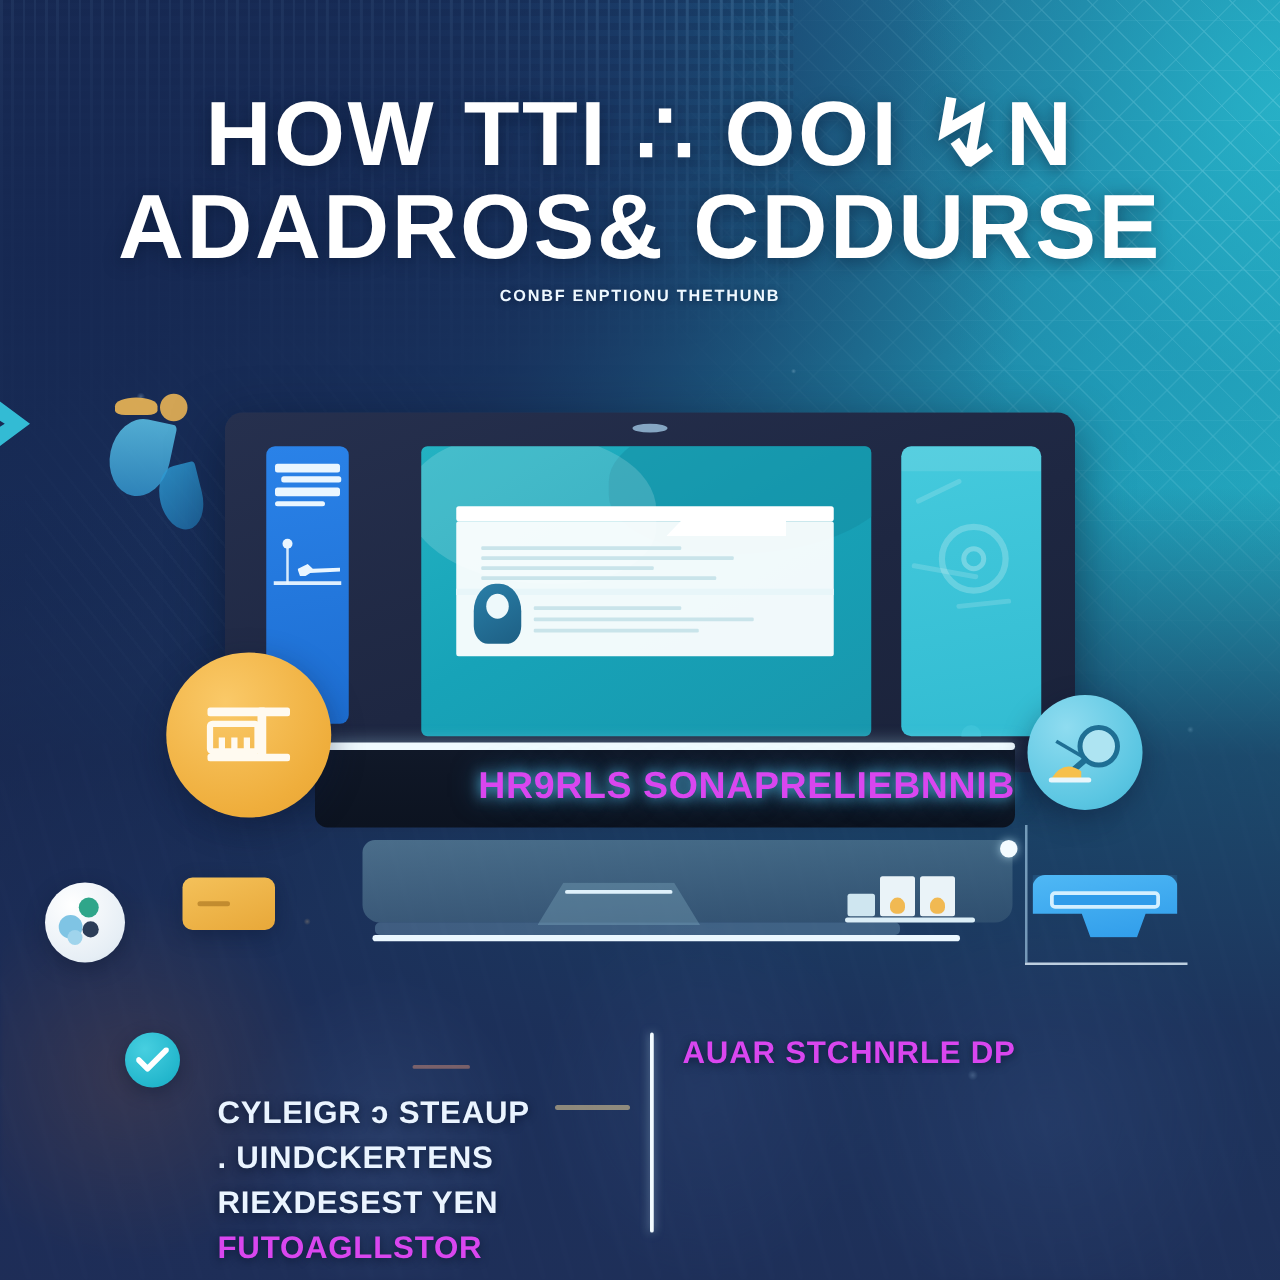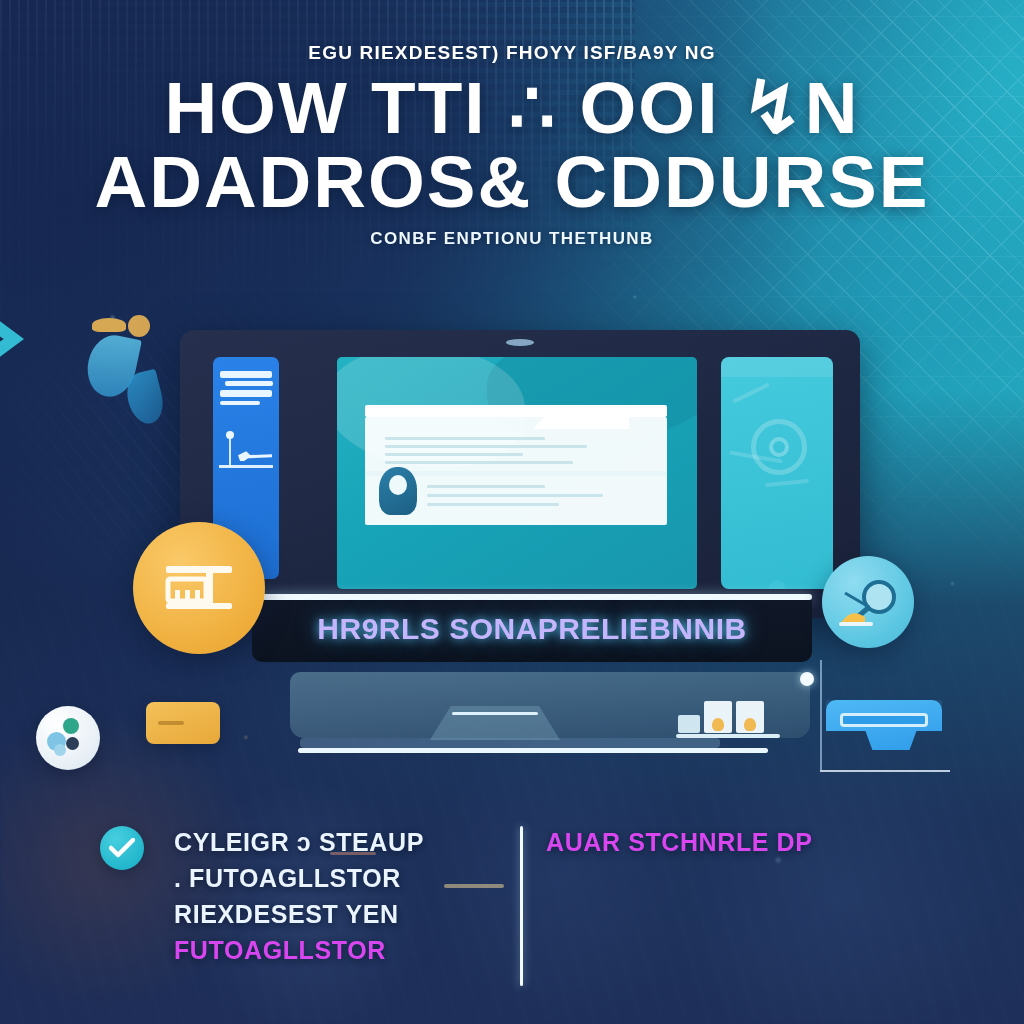--- a/index.html
+++ b/index.html
@@ -146,21 +146,21 @@
     line-height:.99;
     letter-spacing:2px;
     text-shadow:0 3px 14px rgba(8,22,50,.55);
   }
   .headline-1 { top:72px; }
   .headline-2 { top:146px; }
   .subtitle {
     position:absolute; left:0; right:0; top:229px;
     text-align:center;
     color:#eef8ff;
-    font-size:17px;
+    font-size:13px;
     font-weight:700;
     letter-spacing:1.4px;
     text-shadow:0 1px 5px rgba(10,25,55,.55);
   }
 
   
   .monitor {
     position:absolute; left:180px; top:330px;
     width:680px; height:288px;
     background:linear-gradient(160deg,#26304e 0%, #1e2742 55%, #1a2239 100%);
@@ -270,22 +270,22 @@
   }
 
   
   .glow-band {
     position:absolute; left:252px; top:600px; width:560px; height:62px;
     background:linear-gradient(180deg,#101828,#0c1320);
     border-radius:0 0 10px 10px;
   }
   .glow-text {
     position:absolute; left:252px; top:612px; width:560px;
-    text-align:center;
-    color:#c4b5fd;
+    text-align:right;
+    color:#d946ef;
     font-size:30px;
     font-weight:800;
     letter-spacing:.5px;
     text-shadow:0 0 10px rgba(90,200,245,.9), 0 0 22px rgba(70,170,225,.55);
   }
 
   
   .stand-body {
     position:absolute; left:290px; top:672px; width:520px; height:66px;
     background:linear-gradient(175deg, rgba(104,146,168,.62), rgba(60,92,120,.58));
@@ -369,21 +369,21 @@
 
   
   .check-badge {
     position:absolute; left:100px; top:826px; width:44px; height:44px;
     border-radius:50%;
     background:radial-gradient(circle at 36% 30%, #47cfe0, #22b6cc 72%, #18a7bf 100%);
     box-shadow:0 4px 14px rgba(10,22,48,.4);
   }
   .check-badge svg { position:absolute; left:50%; top:50%; transform:translate(-50%,-50%); }
 
-  .col-left  { position:absolute; left:174px; top:824px; width:330px; }
+  .col-left  { position:absolute; left:174px; top:872px; width:330px; }
   .col-right { position:absolute; left:546px; top:824px; width:370px; }
 
   .pt-line {
     color:#eaf4ff;
     font-size:25px;
     font-weight:700;
     letter-spacing:.6px;
     line-height:1.44;
     text-shadow:0 2px 7px rgba(8,20,46,.75);
     white-space:nowrap;
@@ -416,21 +416,20 @@
   <div class="bg-bottom-wash"></div>
   <div class="tex-photo"></div>
   <div class="tex-bokeh"></div>
 
   <div class="chevron-left"></div>
   <div class="deco-cap-a"></div>
   <div class="deco-cap-b"></div>
   <div class="deco-drop-a"></div>
   <div class="deco-drop-b"></div>
 
-  <div class="eyebrow">EGU RIEXDESEST) FHOYY ISF/BA9Y NG</div>
   <div class="headline headline-2">ADADROS&amp; CDDURSE</div>
   <div class="headline headline-1">HOW TTI ∴ OOI ↯N</div>
   <div class="subtitle">CONBF ENPTIONU THETHUNB</div>
 
   <div class="monitor">
     <div class="monitor-cam"></div>
 
     <div class="screen-panel-left">
       <div class="lp-bar lp-b1"></div>
       <div class="lp-bar lp-b2"></div>
@@ -533,21 +532,21 @@
   </div>
 
   <div class="check-badge">
     <svg width="26" height="20" viewBox="0 0 26 20">
       <polyline points="2,10 9,17 24,2" fill="none" stroke="#ffffff" stroke-width="4.5" stroke-linecap="round" stroke-linejoin="round"></polyline>
     </svg>
   </div>
 
   <div class="col-left">
     <div class="pt-line">CYLEIGR ɔ STEAUP</div>
-    <div class="pt-line">. FUTOAGLLSTOR</div>
+    <div class="pt-line">. UINDCKERTENS</div>
     <div class="pt-line">RIEXDESEST YEN</div>
     <div class="pt-line pt-accent">FUTOAGLLSTOR</div>
   </div>
 
   <div class="col-divider"></div>
 
   <div class="col-right">
     <div class="pt-line pt-accent">AUAR STCHNRLE  DP</div>
   </div>
 

